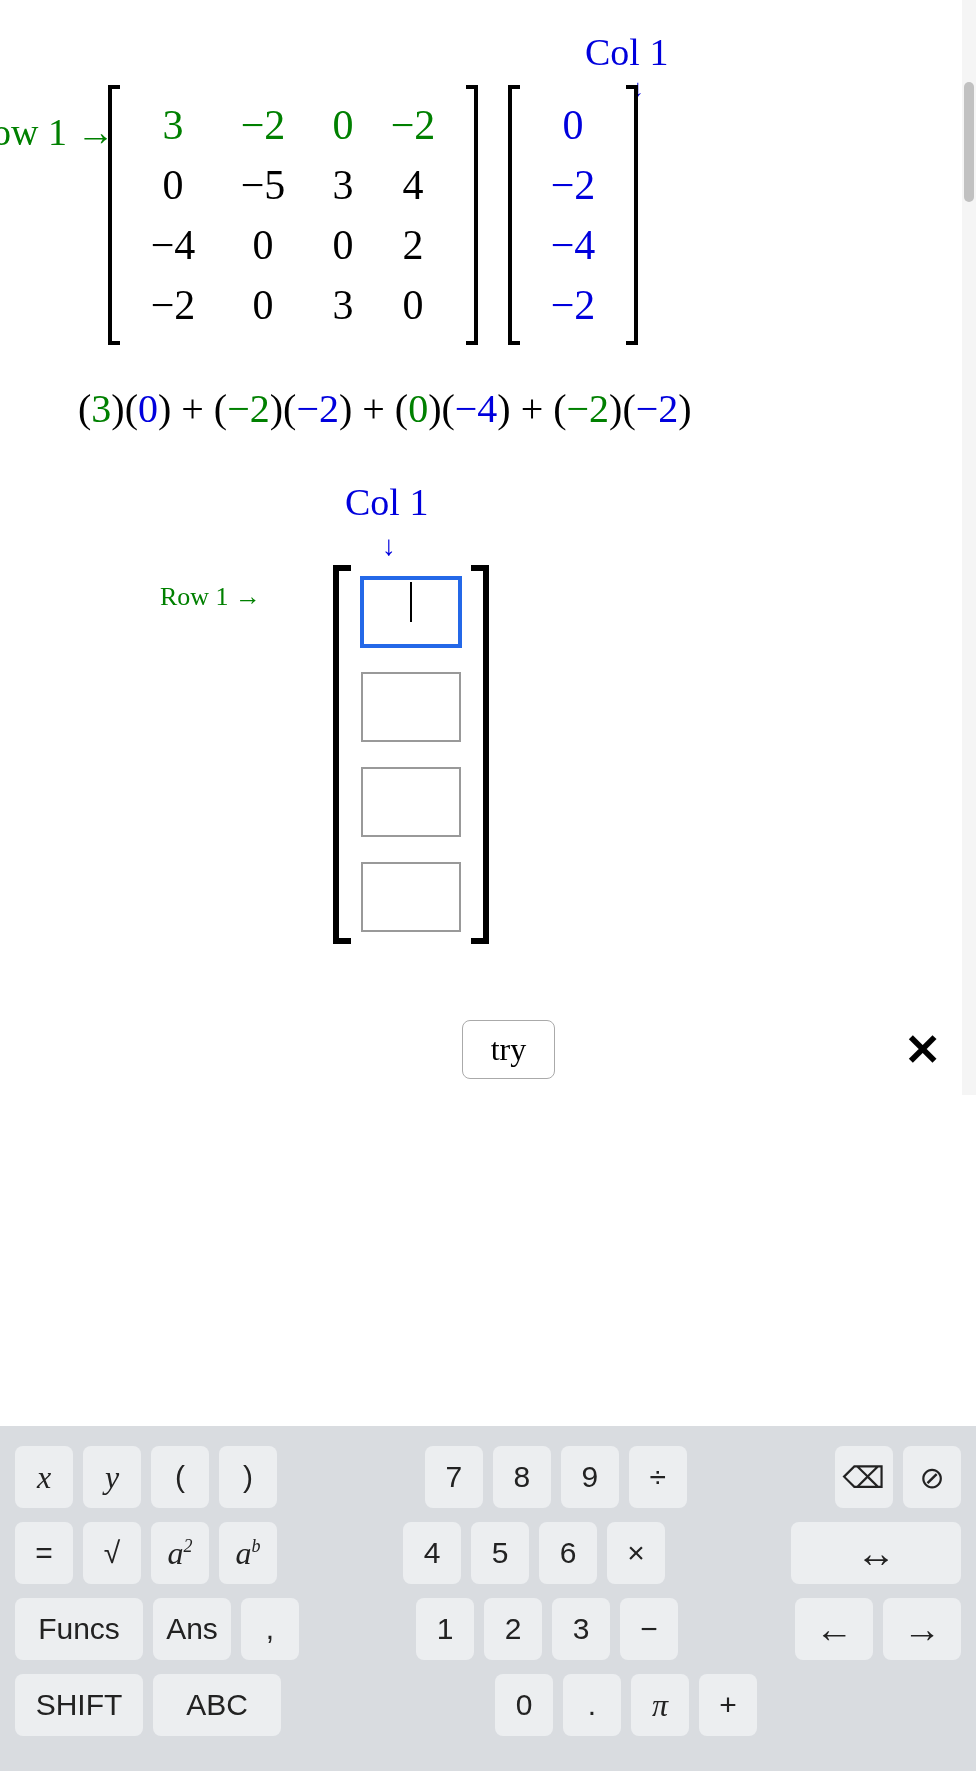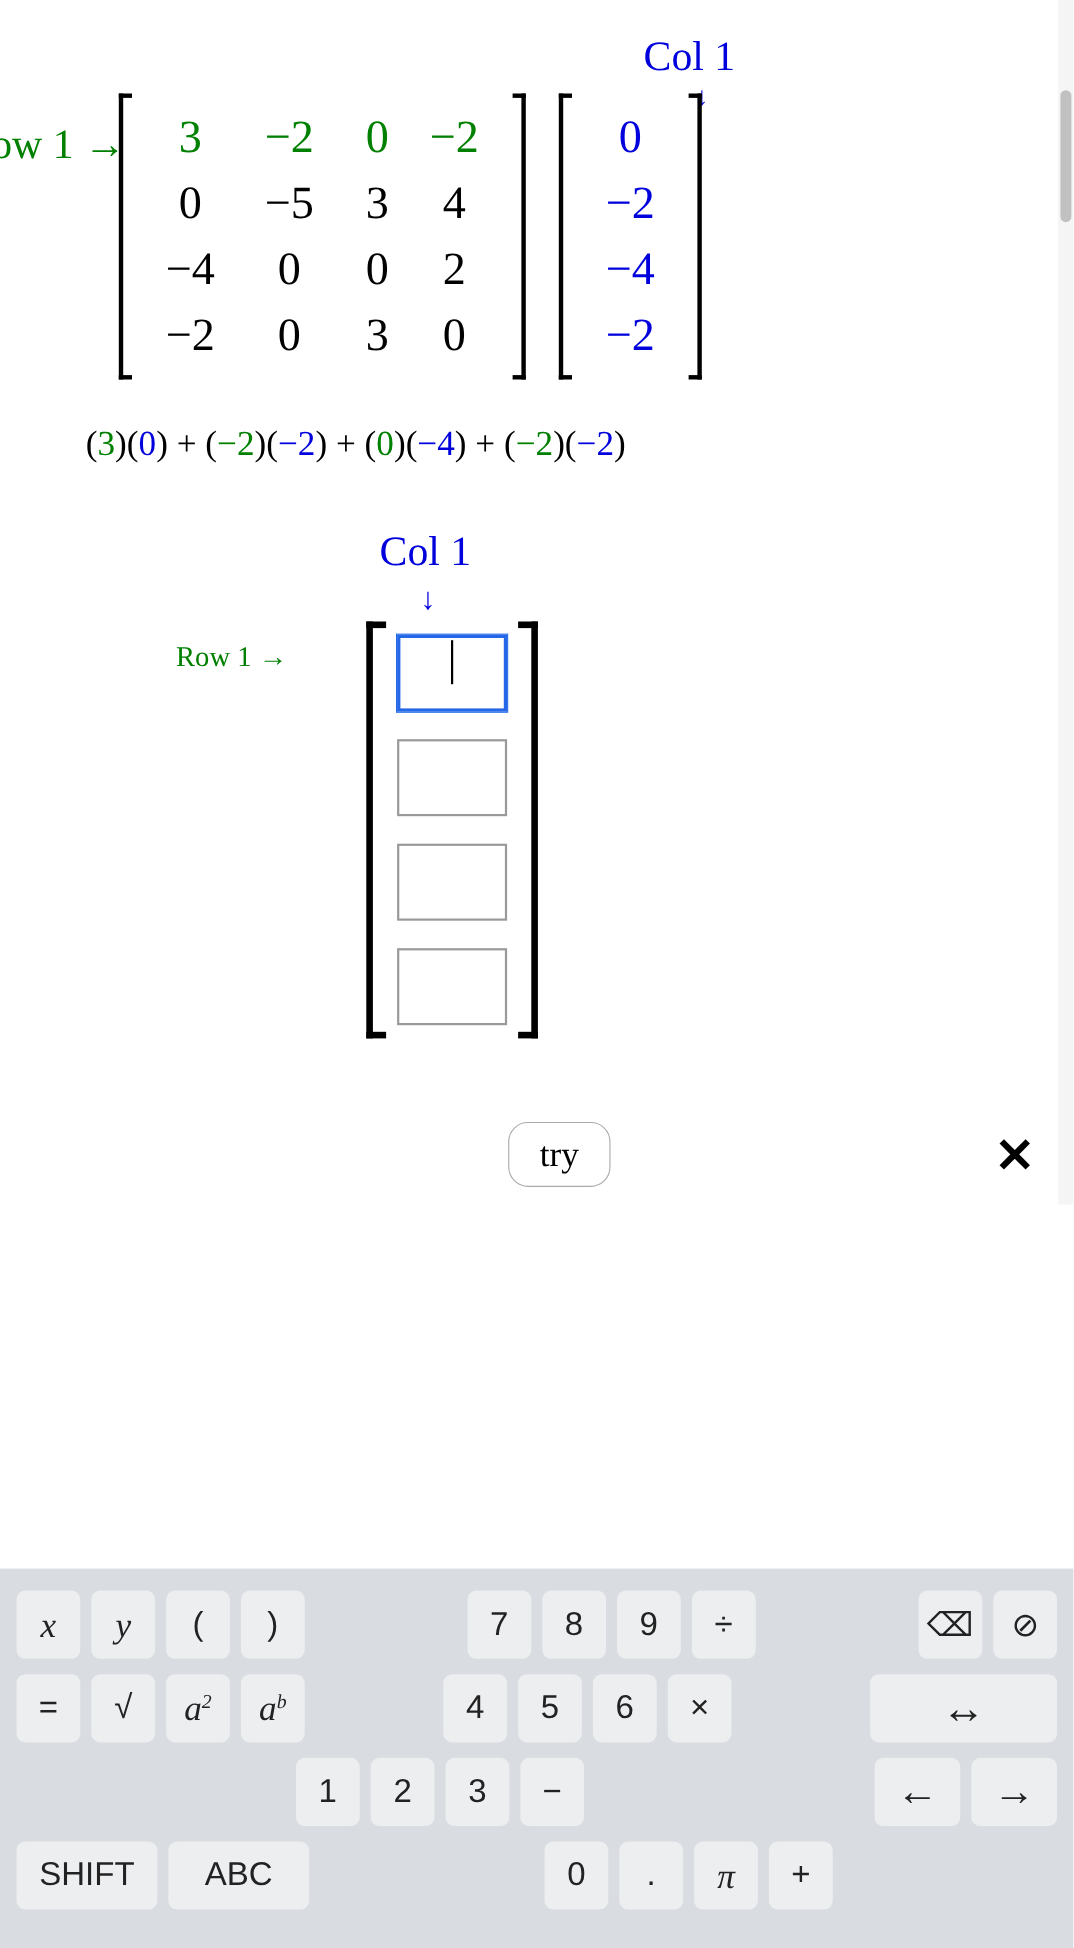--- a/index.html
+++ b/index.html
@@ -77,21 +77,21 @@
       align-items: center;
       justify-items: center;
     }
     .green { color: #008000; }
     .blue { color: #0000dd; }
     .black { color: #000; }
     .equation {
       position: absolute;
       top: 385px;
       left: 78px;
-      font-size: 32px;
+      font-size: 40px;
       white-space: nowrap;
     }
     .col-label-mid {
       position: absolute;
       top: 480px;
       left: 345px;
       color: #0000dd;
       font-size: 38px;
     }
     .col-arrow-mid {
@@ -149,21 +149,21 @@
       top: 1020px;
       left: 0;
       right: 0;
       display: flex;
       justify-content: center;
       align-items: center;
     }
     .try-button {
       padding: 10px 28px;
       border: 1px solid #aaa;
-      border-radius: 18px;
+      border-radius: 8px;
       background: #fff;
       font-size: 32px;
       font-family: inherit;
       cursor: pointer;
       margin-left: 41px;
     }
     .close-x {
       position: absolute;
       right: 35px;
       font-size: 44px;
@@ -351,20 +351,25 @@
     </div>
     <div class="kb-spacer"></div>
     <div class="kb-group">
       <button class="key w-arrows">
           <span>↔</span>
         </button>
     </div>
   </div>
 
   <div class="kb-row">
+    <div class="kb-group">
+      <button class="key w2">Funcs</button>
+      <button class="key" style="min-width:78px">Ans</button>
+      <button class="key">,</button>
+    </div>
     <div class="kb-spacer"></div>
     <div class="kb-group">
       <button class="key">1</button>
       <button class="key">2</button>
       <button class="key">3</button>
       <button class="key">−</button>
     </div>
     <div class="kb-spacer"></div>
     <div class="kb-group">
       <button class="key w-arr">

